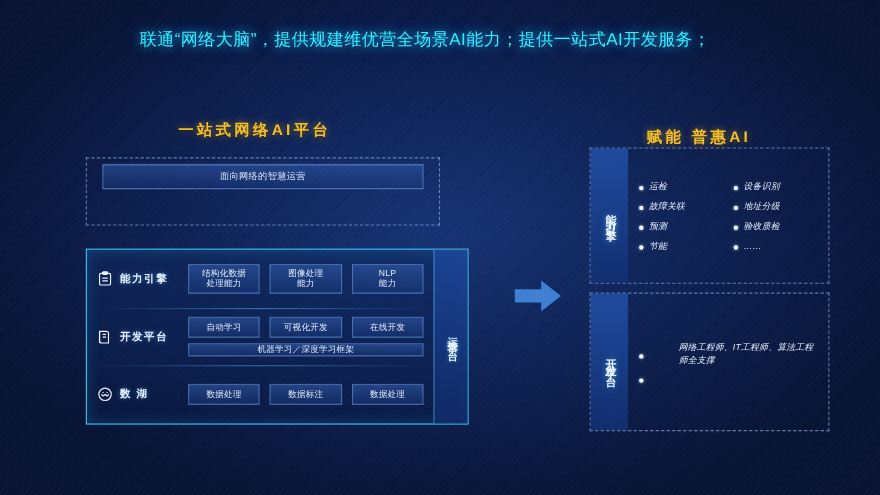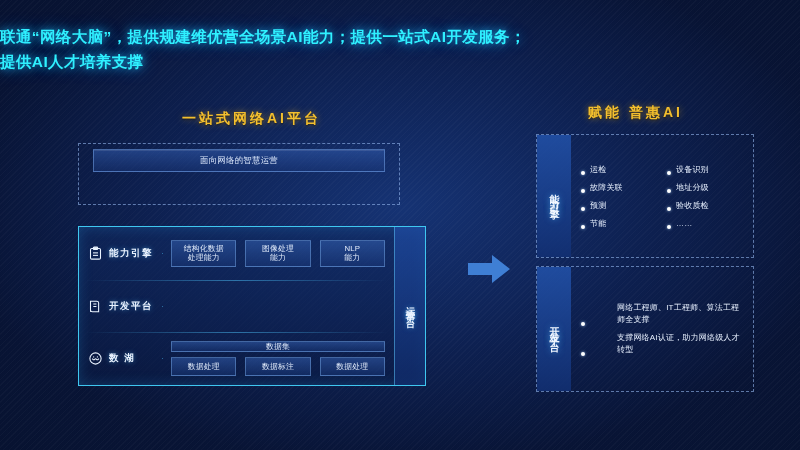--- a/index.html
+++ b/index.html
@@ -19,35 +19,35 @@
   
   #slide:before{
     content:"";position:absolute;inset:0;
     background-image:repeating-linear-gradient(135deg, rgba(255,255,255,0.022) 0px, rgba(255,255,255,0.022) 1px, rgba(0,0,0,0) 1px, rgba(0,0,0,0) 4px);
     pointer-events:none;z-index:1;
   }
   .layer{position:absolute;z-index:3;}
 
   
   #title{
-    top:24px;left:0;width:646px;text-align:left;
-    color:#2ff0ff;font-weight:bold;font-size:15.5px;line-height:25px;
+    top:24px;left:0;width:646px;text-align:right;
+    color:#2ff0ff;font-weight:normal;font-size:15.5px;line-height:25px;
     letter-spacing:.4px;
     text-shadow:0 0 9px rgba(30,200,255,.75),0 0 18px rgba(20,140,255,.45);
   }
   #title div{white-space:nowrap;}
 
   
   .gold{
     color:#f3bf2e;font-weight:bold;font-size:14px;letter-spacing:3px;
     text-shadow:0 0 7px rgba(243,180,30,.55),0 1px 2px rgba(0,0,0,.6);
     white-space:nowrap;
   }
-  #head-left{top:110px;left:182px;}
-  #head-right{top:104px;left:588px;}
+  #head-left{top:110px;left:162px;}
+  #head-right{top:116px;left:588px;}
 
   
   #apps{
     top:143px;left:78px;width:322px;height:62px;
     border:1px dashed rgba(150,185,240,.60);
     box-sizing:border-box;
     display:flex;flex-direction:column;justify-content:flex-start;gap:6px;
     padding:5px 14px;
   }
   .app-row{display:flex;gap:13px;}
@@ -130,38 +130,37 @@
     background:linear-gradient(180deg,rgba(34,82,170,.85),rgba(18,48,116,.85));
   }
   .rstrip .vtxt{
     writing-mode:vertical-rl;font-size:10px;letter-spacing:5px;
     color:#f2f7ff;font-weight:bold;text-shadow:0 0 6px rgba(90,190,255,.55);
   }
   .rbody{flex:1;display:flex;align-items:center;padding:0 6px 0 10px;}
   .cols{display:flex;width:100%;gap:6px;}
   .col{flex:1;display:flex;flex-direction:column;gap:7px;}
   .bullet{
-    display:flex;align-items:flex-end;gap:5px;
-    font-size:8px;line-height:11px;color:#e8f1ff;letter-spacing:.2px;
+    display:flex;align-items:center;gap:5px;
+    font-size:8px;line-height:11px;color:#e8f1ff;letter-spacing:.2px;font-style:italic;
   }
   .bullet .dot{
     width:4px;height:4px;border-radius:50%;background:#ffffff;
     flex:0 0 4px;margin-top:3.5px;box-shadow:0 0 3px rgba(180,220,255,.8);
   }
   #rpanel-bot .bullet{font-size:8px;line-height:12px;gap:32px;}
   #rpanel-bot .col{gap:6px;}
 </style>
 </head>
 <body>
 
 <div id="slide">
 
   <div id="title" class="layer">
     <div>联通“网络大脑”，提供规建维优营全场景AI能力；提供一站式AI开发服务；</div>
-    <div>提供AI人才培养支撑</div>
   </div>
 
   <div id="head-left" class="layer gold">一站式网络AI平台</div>
   <div id="head-right" class="layer gold">赋能 普惠AI</div>
 
   <div id="apps" class="layer">
     <div class="app-row">
       <div class="app-card">面向网络的智慧运营</div>
     </div>
   </div>
@@ -198,37 +197,46 @@
           <span class="ico">
             <svg viewBox="0 0 24 24" fill="none" stroke="#eaf3ff" stroke-width="1.7">
               <path d="M4 3.5h10a3 3 0 0 1 3 3v14H7a3 3 0 0 1-3-3z"></path>
               <line x1="4" y1="3.5" x2="4" y2="20.5"></line>
               <line x1="8.5" y1="8" x2="13.5" y2="8"></line>
               <line x1="8.5" y1="12" x2="13.5" y2="12"></line>
             </svg>
           </span>
           <span class="txt">开发平台</span>
         </div>
+        <div class="prow-body">
+          <div class="stack">
+            <div class="chips">
+              <div class="chip wide">自动学习</div>
+              <div class="chip wide">可视化开发</div>
+              <div class="chip wide">在线开发</div>
+            </div>
+            <div class="chip wide">机器学习／深度学习框架</div>
+          </div>
+        </div>
       </div>
 
       <div class="prow">
         <div class="prow-label">
           <span class="ico">
             <svg viewBox="0 0 24 24" fill="none" stroke="#eaf3ff" stroke-width="1.7">
               <circle cx="12" cy="12" r="9"></circle>
               <path d="M6.5 12.5c1.4 0 1.4 1.6 2.8 1.6s1.4-1.6 2.8-1.6 1.4 1.6 2.8 1.6 1.4-1.6 2.8-1.6"></path>
               <circle cx="9" cy="9.5" r="1" fill="#eaf3ff" stroke="none"></circle>
               <circle cx="15" cy="9.5" r="1" fill="#eaf3ff" stroke="none"></circle>
             </svg>
           </span>
           <span class="txt">数 湖</span>
         </div>
         <div class="prow-body">
           <div class="stack">
-            <div class="chip wide">数据集</div>
             <div class="chips">
               <div class="chip wide">数据处理</div>
               <div class="chip wide">数据标注</div>
               <div class="chip wide">数据处理</div>
             </div>
           </div>
         </div>
       </div>
 
     </div>
@@ -296,20 +304,19 @@
     </div>
     <div class="rbody">
       <div class="cols">
         <div class="col">
           <div class="bullet">
               <span class="dot"></span>
               <span>网络工程师、IT工程师、算法工程师全支撑</span>
             </div>
           <div class="bullet">
               <span class="dot"></span>
-              <span>支撑网络AI认证，助力网络级人才转型</span>
             </div>
         </div>
       </div>
     </div>
   </div>
 
 </div>
 
 </body></html>

